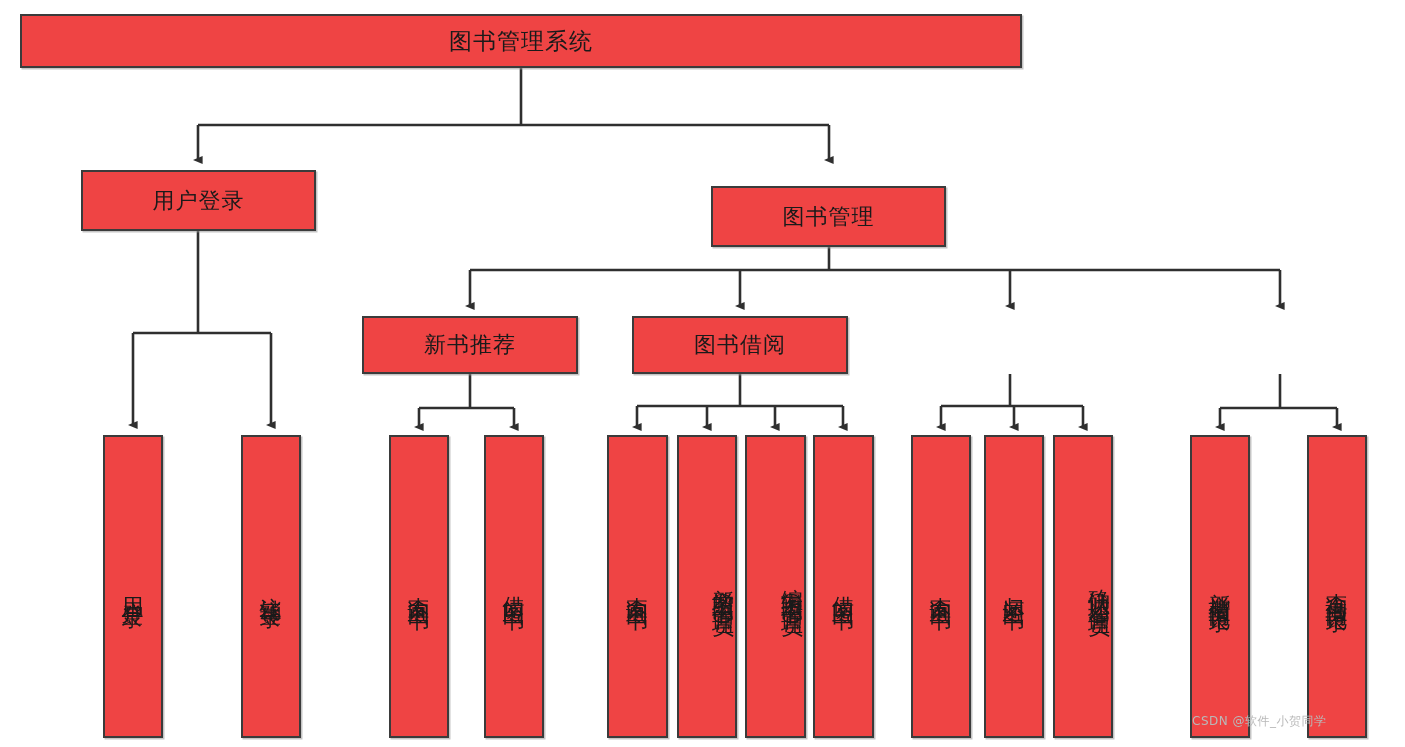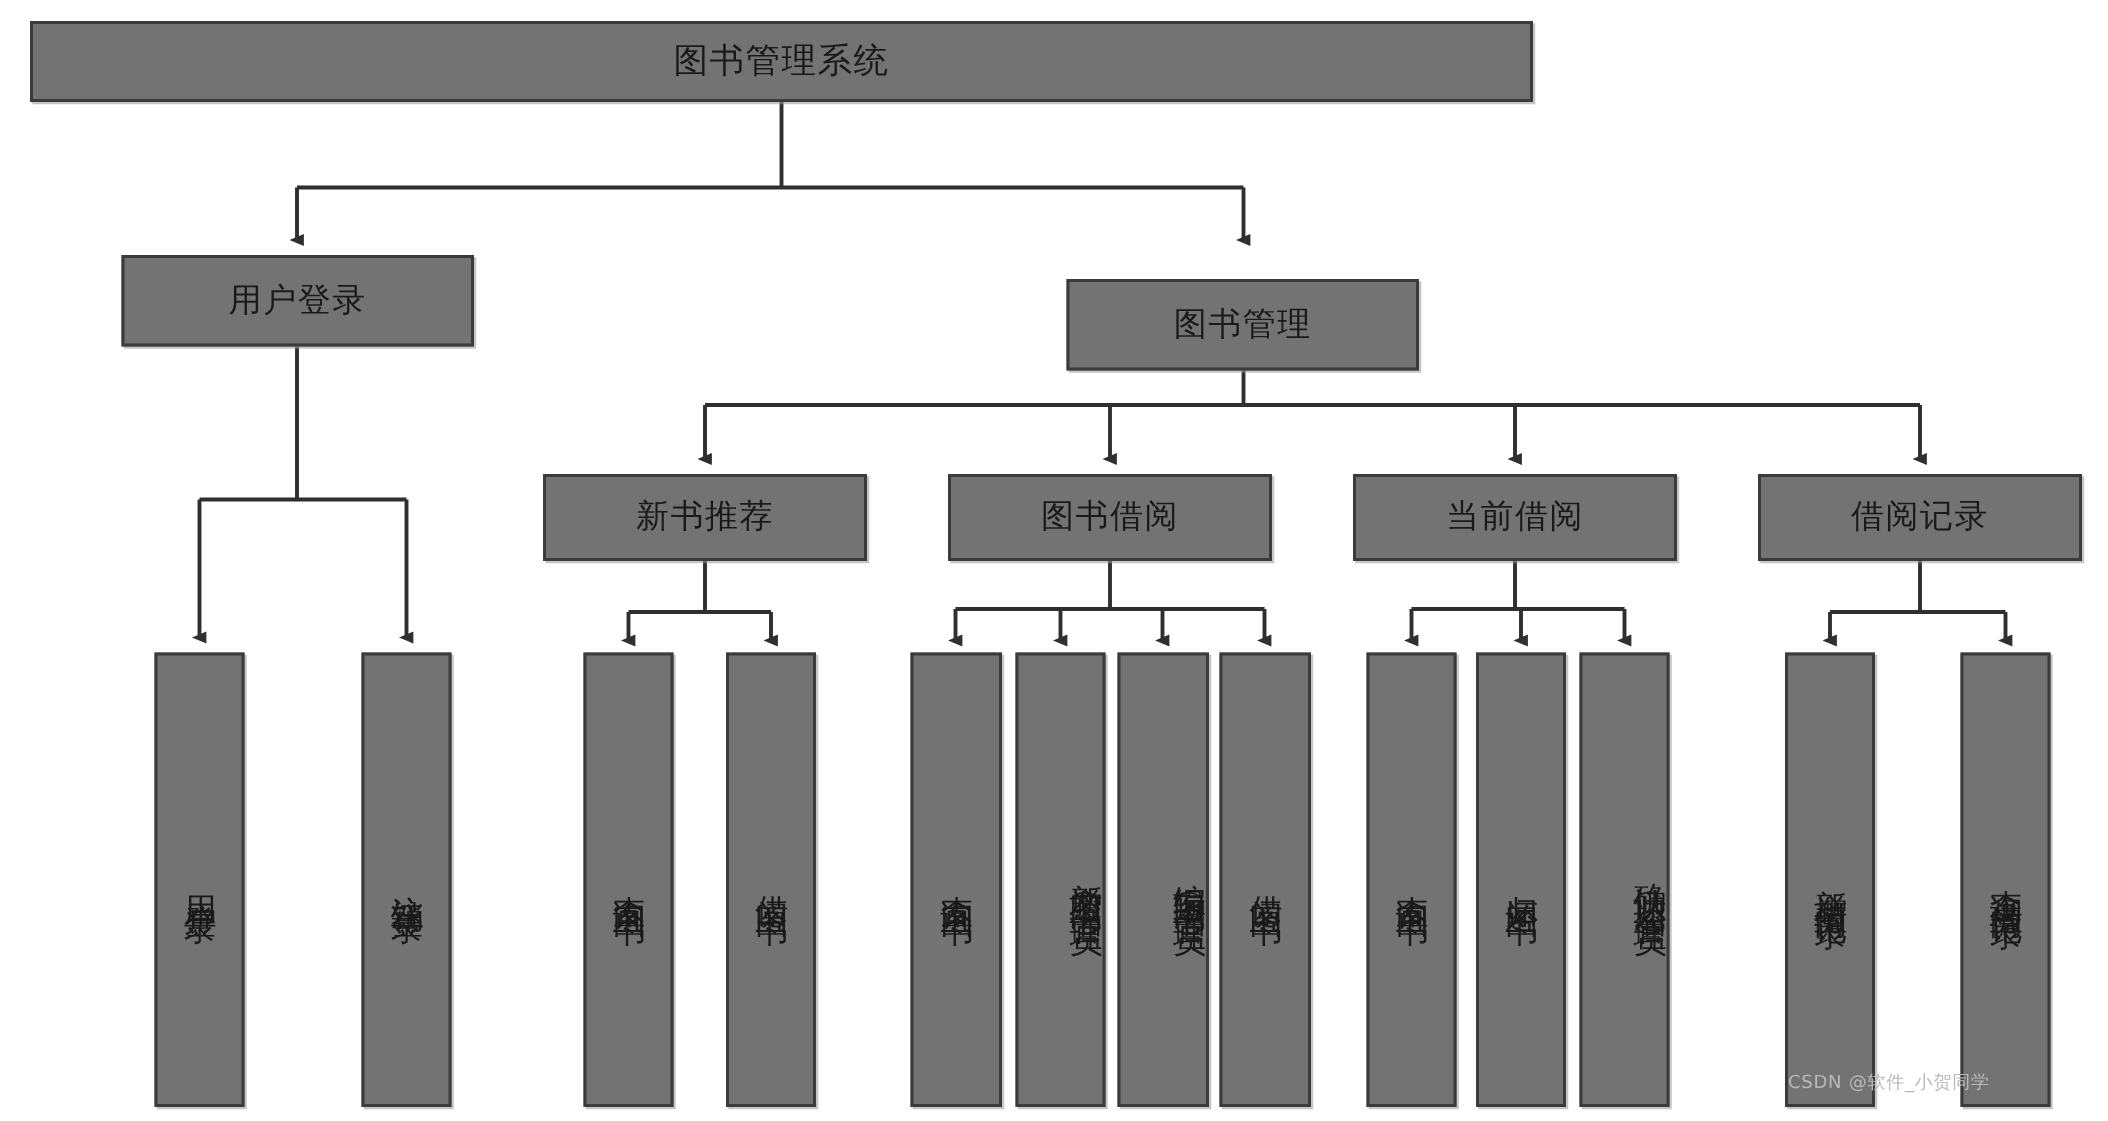--- a/index.html
+++ b/index.html
@@ -22,21 +22,21 @@
     left: 0;
     top: 0;
     width: 1405px;
     height: 747px;
     pointer-events: none;
   }
   .node {
     position: absolute;
     box-sizing: border-box;
     border: 2.5px solid #3b3b3b;
-    background: #737373;
+    background: #ef4444;
     display: flex;
     align-items: center;
     justify-content: center;
     color: #1a1a1a;
     box-shadow: 1.5px 1.5px 0 rgba(150,150,150,0.55);
   }
   .node-h {
     font-size: 22px;
     letter-spacing: 1px;
     line-height: 1.15;
@@ -126,22 +126,20 @@
     </g>
   </svg>
 
   <div class="node node-h node-title" id="node-root" style="left: 20px; top: 14px; width: 1002px; height: 54px;">图书管理系统</div>
 
   <div class="node node-h" id="node-l1-0" style="left: 81px; top: 170px; width: 235px; height: 61px;">用户登录</div>
   <div class="node node-h" id="node-l1-1" style="left: 711px; top: 170px; width: 235px; height: 61px; margin-top: 16px;">图书管理</div>
 
   <div class="node node-h" id="node-l2-1" style="left: 632px; top: 316px; width: 216px; height: 58px;">图书借阅</div>
   <div class="node node-h" id="node-l2-0" style="left: 362px; top: 316px; width: 216px; height: 58px;">新书推荐</div>
-  <div class="node node-h" id="node-l2-2" style="left: 902px; top: 316px; width: 216px; height: 58px;">当前借阅</div>
-  <div class="node node-h" id="node-l2-3" style="left: 1172px; top: 316px; width: 216px; height: 58px;">借阅记录</div>
 
   <div class="node node-v centered" id="node-leaf-0" style="left: 103px; top: 435px; width: 60px; height: 303px;">用户登录</div>
   <div class="node node-v centered" id="node-leaf-1" style="left: 241px; top: 435px; width: 60px; height: 303px;">注销登录</div>
   <div class="node node-v centered" id="node-leaf-2" style="left: 389px; top: 435px; width: 60px; height: 303px;">查询图书</div>
   <div class="node node-v centered" id="node-leaf-3" style="left: 484px; top: 435px; width: 60px; height: 303px;">借阅图书</div>
   <div class="node node-v centered" id="node-leaf-4" style="left: 607px; top: 435px; width: 61px; height: 303px;">查询图书</div>
   <div class="node node-v" id="node-leaf-5" style="left: 677px; top: 435px; width: 60px; height: 303px;">新增图书（管理员）</div>
   <div class="node node-v" id="node-leaf-6" style="left: 745px; top: 435px; width: 61px; height: 303px;">编辑图书（管理员）</div>
   <div class="node node-v centered" id="node-leaf-7" style="left: 813px; top: 435px; width: 61px; height: 303px;">借阅图书</div>
   <div class="node node-v centered" id="node-leaf-8" style="left: 911px; top: 435px; width: 60px; height: 303px;">查询图书</div>

